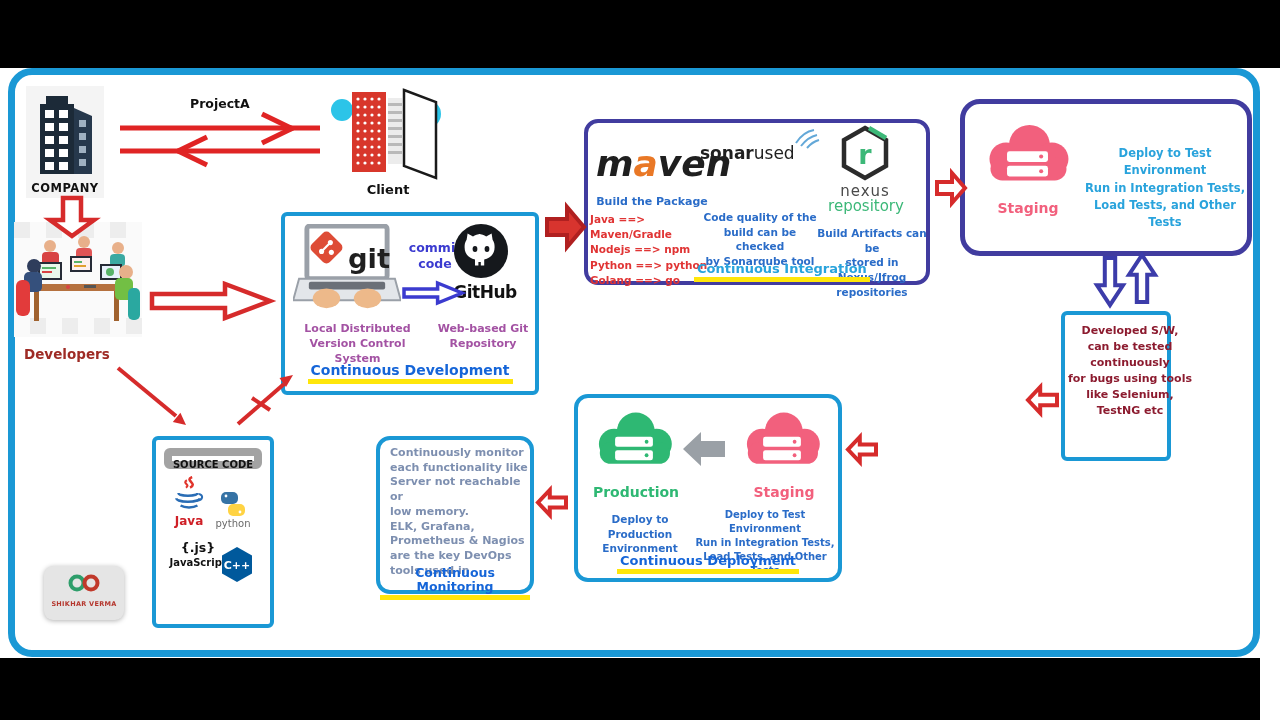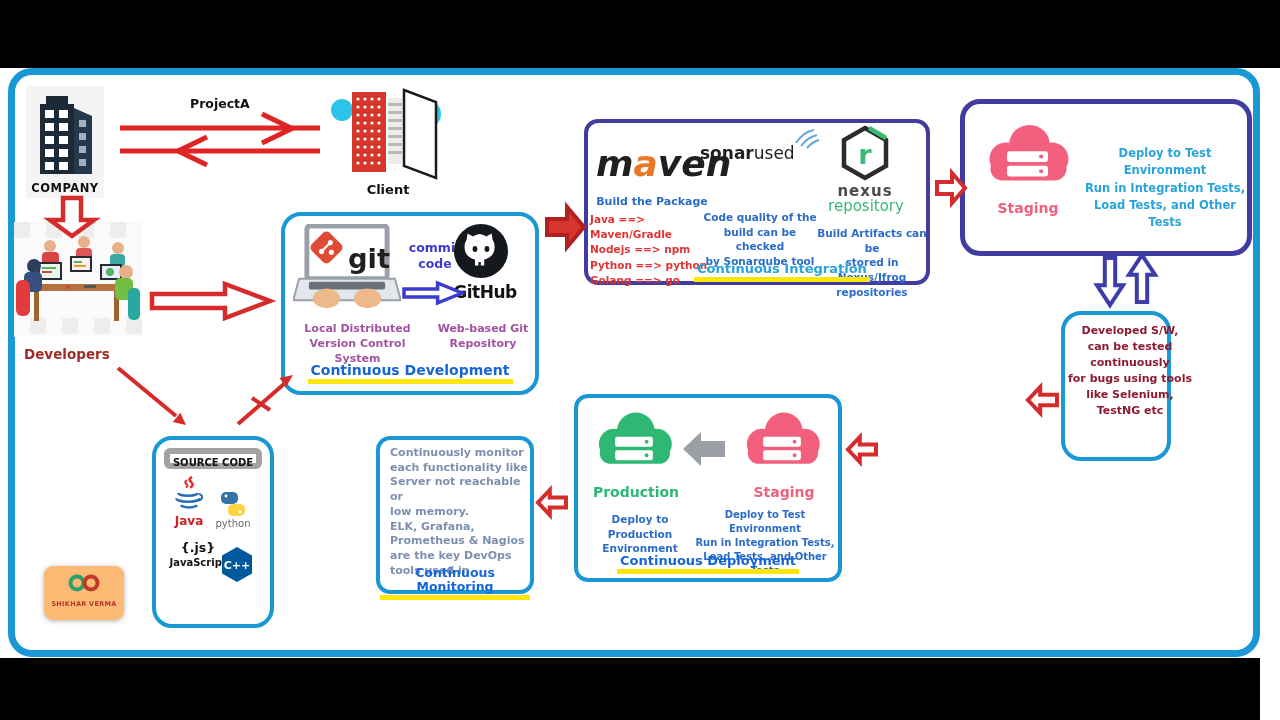--- a/index.html
+++ b/index.html
@@ -6,35 +6,35 @@
   html,body { background:#000; }
   .stage { position:relative; width:1280px; height:720px; background:#fff;
            font-family:"DejaVu Sans", sans-serif; overflow:hidden; }
   .bar { position:absolute; background:#000; z-index:20; }
   .bar-top { left:0; top:0; width:1280px; height:68px; }
   .bar-bottom { left:0; top:658px; width:1260px; height:62px; }
   .right-strip { position:absolute; left:1260px; top:68px; width:20px; height:652px; background:#fff; z-index:21; }
   .frame { position:absolute; left:8px; top:68px; width:1252px; height:589px;
            border:7px solid #1a98d5; border-radius:24px; z-index:1; }
   .abs { position:absolute; }
-  .box { position:absolute; background:#fff; border:4px solid #1a98d5; border-radius:20px; z-index:5; }
+  .box { position:absolute; background:#fff; border:4px solid #1a98d5; border-radius:6px; z-index:5; }
   .box.indigo { border-color:#413c9f; border-radius:14px; }
   .lines { white-space:pre-line; font-weight:bold; }
   .ctr { text-align:center; }
   .title-row { position:absolute; left:0; right:0; text-align:center; }
   .sec-title { display:inline-block; font-weight:bold; border-bottom:5px solid #ffe60a;
                padding:0 3px 1px; line-height:1.1; }
   .c-blue { color:#1565d8; } .c-cyan { color:#29a3dc; } .c-midblue { color:#1e88d2; }
   .purple-cap { color:#a352a3; font-weight:bold; font-size:11px; line-height:1.35; text-align:center; white-space:pre-line; }
   .blue-cap { color:#2a6cc8; font-weight:bold; white-space:pre-line; text-align:center; }
   .overlay { position:absolute; left:0; top:0; z-index:10; pointer-events:none; }
   .label-dark { color:#111; font-weight:bold; }
-  .pill { border:6px solid #a3a3a3; border-radius:6px; background:#fff; font-weight:bold;
+  .pill { border:8px solid #a3a3a3; border-radius:6px; background:#fff; font-weight:bold;
           color:#111; text-align:center; }
-  .wm-card { position:absolute; left:44px; top:566px; width:80px; height:54px; background:#fdba74;
+  .wm-card { position:absolute; left:44px; top:566px; width:80px; height:54px; background:#e5e5e5;
              border-radius:9px; box-shadow:0 1px 5px rgba(0,0,0,.3); z-index:6; text-align:center; }
   .wm-text { font-size:6.5px; font-weight:bold; color:#b5372e; letter-spacing:.3px; margin-top:2px; }
   .gray-patch { position:absolute; background:#f4f4f4; z-index:2; }
 </style>
 </head>
 <body>
 
 <div class="stage">
 
   <div class="bar bar-top"></div>
@@ -236,21 +236,21 @@
     <svg class="abs" style="left:206px;top:2px" width="28" height="24" viewBox="0 0 28 24">
       <path d="M2,18 q7,-11 18,-13" stroke="#63a8d8" stroke-width="2" fill="none"></path>
       <path d="M7,21 q7,-9 16,-11" stroke="#63a8d8" stroke-width="2" fill="none"></path>
       <path d="M13,23 q5,-6 12,-8" stroke="#63a8d8" stroke-width="2" fill="none"></path>
     </svg>
     <svg class="abs" style="left:252px;top:2px" width="50" height="56" viewBox="0 0 48 56">
       <polygon points="24,3 45,15 45,41 24,53 3,41 3,15" fill="#fff" stroke="#2b2b2b" stroke-width="4.5"></polygon>
       <line x1="28" y1="3" x2="45" y2="13" stroke="#3cb878" stroke-width="4.5"></line>
       <text x="24" y="39" text-anchor="middle" font-size="27" font-weight="bold" fill="#3cb878">r</text>
     </svg>
-    <div class="abs ctr" style="left:248px;top:59px;width:58px;font-size:15px;font-weight:bold;color:#4a4a4a;letter-spacing:1px">nexus</div>
+    <div class="abs ctr" style="left:248px;top:59px;width:58px;font-size:15px;font-weight:normal;color:#4a4a4a;letter-spacing:1px">nexus</div>
     <div class="abs ctr" style="left:234px;top:74px;width:88px;font-size:15px;color:#3cb878">repository</div>
     <div class="abs blue-cap" style="left:8px;top:72px;width:112px;font-size:11px">Build the Package</div>
     <div class="abs lines" style="left:2px;top:89px;width:134px;font-size:10.5px;color:#e03434;line-height:1.45">Java ==&gt; Maven/Gradle
 Nodejs ==&gt; npm
 Python ==&gt; python
 Golang ==&gt; go</div>
     <div class="abs blue-cap" style="left:112px;top:87px;width:120px;font-size:10.5px;line-height:1.4">Code quality of the
 build can be checked
 by Sonarqube tool</div>
     <div class="abs blue-cap" style="left:228px;top:103px;width:112px;font-size:10.5px;line-height:1.4">Build Artifacts can be

